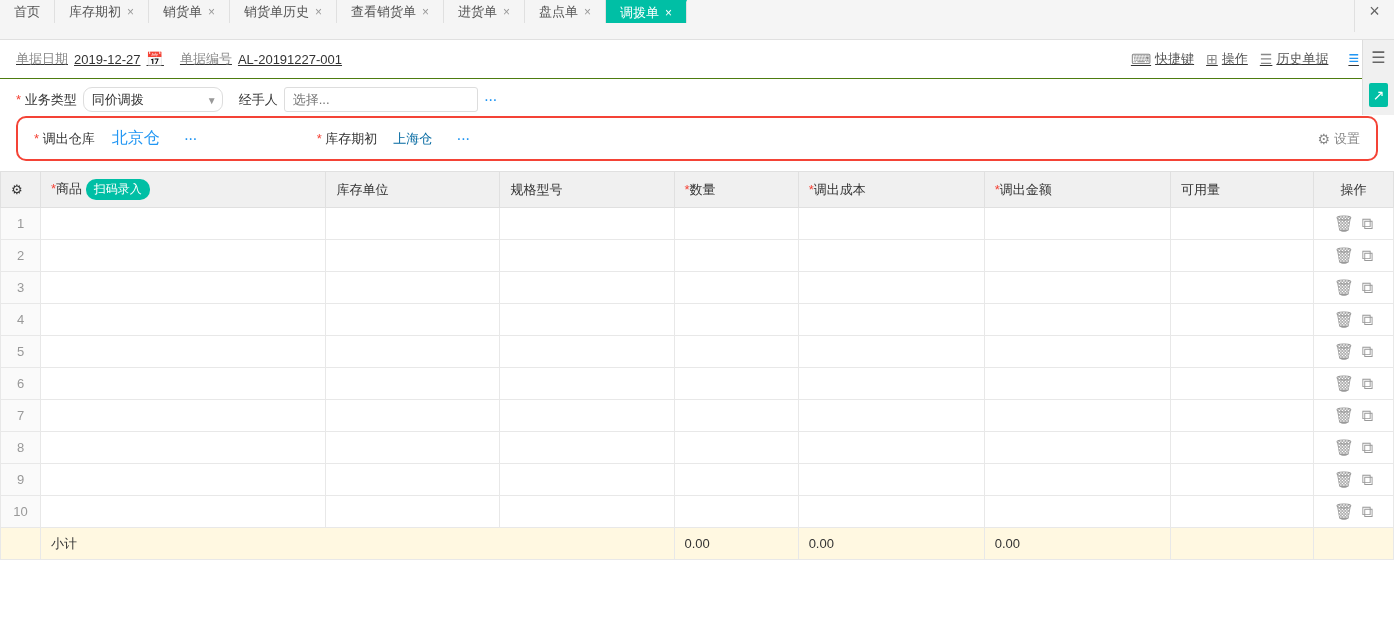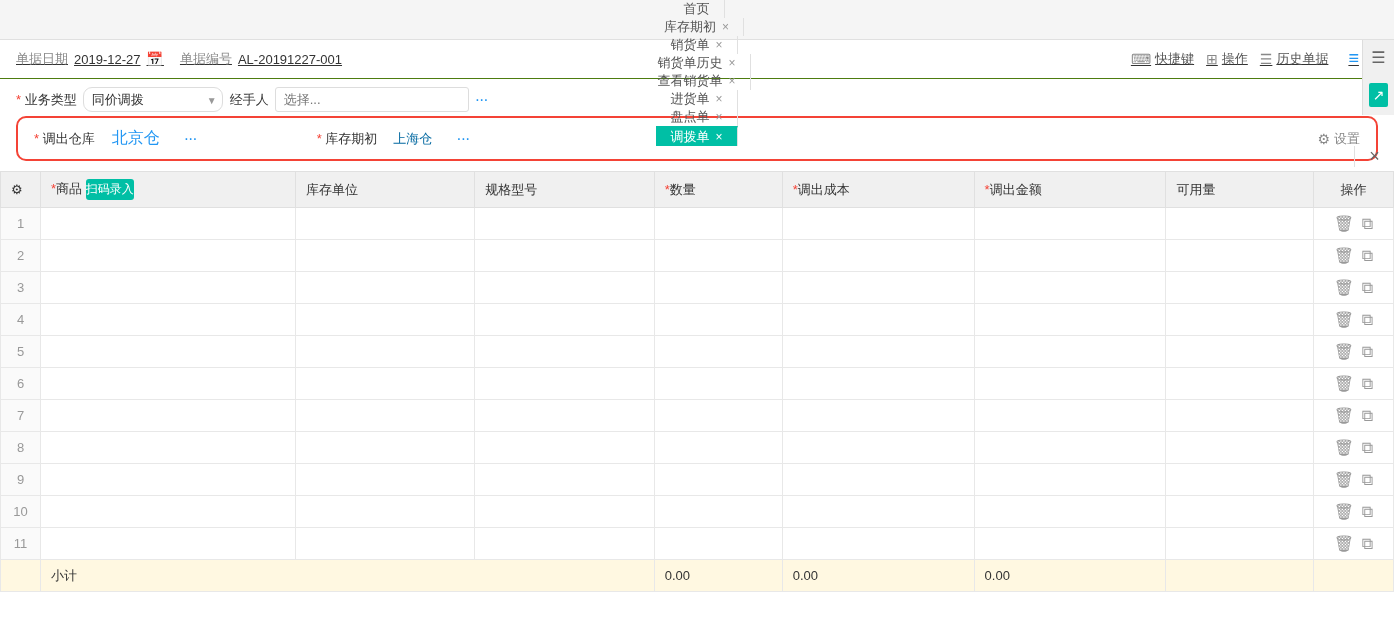--- a/index.html
+++ b/index.html
@@ -1,21 +1,21 @@
 <!DOCTYPE html>
 <html><head>
   <meta charset="utf-8">
   <style>
     * { box-sizing: border-box; margin: 0; padding: 0; }
     body { font-family: 'Microsoft YaHei', Arial, sans-serif; font-size: 13px; color: #333; background: #fff; overflow: hidden; }
 
     
     .tab-bar {
       display: flex; align-items: center; border-bottom: 1px solid #e0e0e0;
-      background: #f5f5f5; height: 40px; padding: 0 0 16px 0; position: relative; flex-direction: column;
+      background: #f5f5f5; height: 40px; padding: 0 0 16px 0; position: relative;
     }
     .tab-item {
       display: flex; align-items: center; padding: 0 14px; height: 100%;
       border-right: 1px solid #e0e0e0; cursor: pointer; font-size: 13px;
       color: #555; white-space: nowrap; gap: 6px;
     }
     .tab-item:first-child { border-left: none; }
     .tab-item.active { background: #fff; color: #333; border-top: 2px solid #00bfa5; }
     .tab-item.home { background: #f5f5f5; }
     .tab-close { color: #999; font-size: 12px; cursor: pointer; }
@@ -51,22 +51,22 @@
       text-align: left; font-weight: normal; color: #333; white-space: nowrap;
     }
     .data-table td {
       border: 1px solid #e8e8e8; padding: 6px 10px; color: #333;
       height: 32px;
     }
     .data-table .row-num { color: #999; text-align: center; width: 40px; background: #fafafa; }
     .data-table .col-ops { text-align: center; width: 80px; }
     .data-table .subtotal-row td { background: #fff8e1; font-weight: 500; }
     .scan-btn {
-      background: #00bfa5; color: #fff; border: none; border-radius: 3px;
-      padding: 2px 0; font-size: 12px; cursor: pointer;
+      background: #00bfa5; color: #fff; border: none; border-radius: 10px;
+      padding: 2px 8px; font-size: 12px; cursor: pointer;
     }
     .th-settings { text-align: center; width: 40px; }
     .op-icon { color: #999; cursor: pointer; font-size: 16px; margin: 0 2px; }
 
     
     .right-sidebar {
       position: fixed; right: 0; top: 40px; width: 32px; background: #f0f0f0;
       border-left: 1px solid #ddd; display: flex; flex-direction: column;
       align-items: center; padding: 8px 0; gap: 16px;
     }
@@ -139,21 +139,21 @@
         <span style="font-size:14px; color:#888;">☰</span>
         <span>历史单据</span>
       </div>
       <div style="display:flex; gap:4px; margin-left: 8px;">
         <span style="font-size:18px; color:#2196F3; cursor:pointer;">≡</span>
         <span style="font-size:18px; color:#555; cursor:pointer;">⊟</span>
       </div>
     </div>
   </div>
 
-  <div style="padding: 8px 16px 4px 16px; display:flex; align-items:center; gap:7px;">
+  <div style="padding: 8px 16px 4px 16px; display:flex; align-items:center; gap:16px;">
     <div class="form-group">
       <span>
         <span style="color:#f44336;">*</span>
         <span>业务类型</span>
       </span>
       <div style="position:relative; display:inline-block;">
         <select class="form-select">
           <option>同价调拨</option>
         </select>
         <span style="position:absolute; right:6px; top:50%; transform:translateY(-50%); color:#999; pointer-events:none; font-size:10px;">▼</span>
@@ -343,34 +343,20 @@
           <td></td>
           <td></td>
           <td></td>
           <td></td>
           <td></td>
           <td class="col-ops">
             <span class="op-icon">🗑</span>
             <span class="op-icon">⧉</span>
           </td>
         </tr>
-        <tr>
-          <td class="row-num">11</td>
-          <td></td>
-          <td></td>
-          <td></td>
-          <td></td>
-          <td></td>
-          <td></td>
-          <td></td>
-          <td class="col-ops">
-            <span class="op-icon">🗑</span>
-            <span class="op-icon">⧉</span>
-          </td>
-        </tr>
         <tr class="subtotal-row">
           <td class="row-num"></td>
           <td colspan="3">小计</td>
           <td>0.00</td>
           <td>0.00</td>
           <td>0.00</td>
           <td></td>
           <td></td>
         </tr>
       </tbody>

